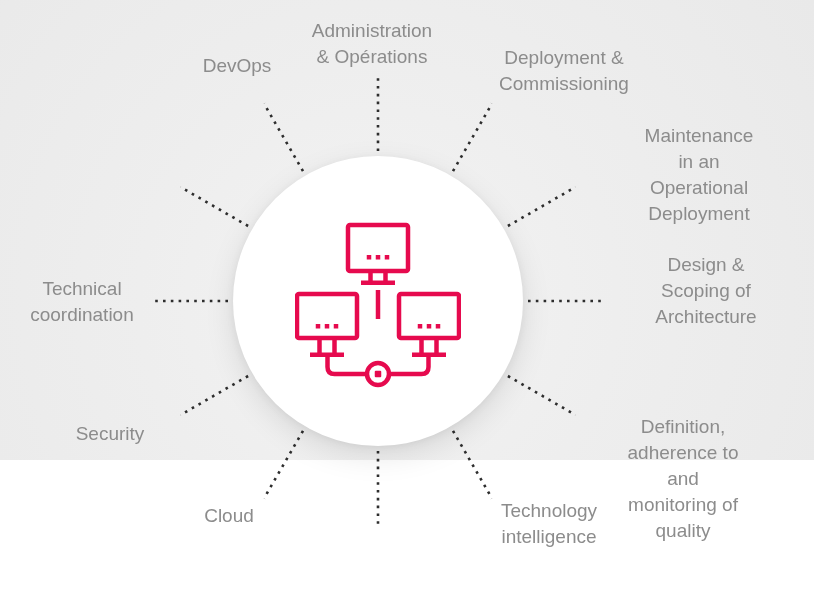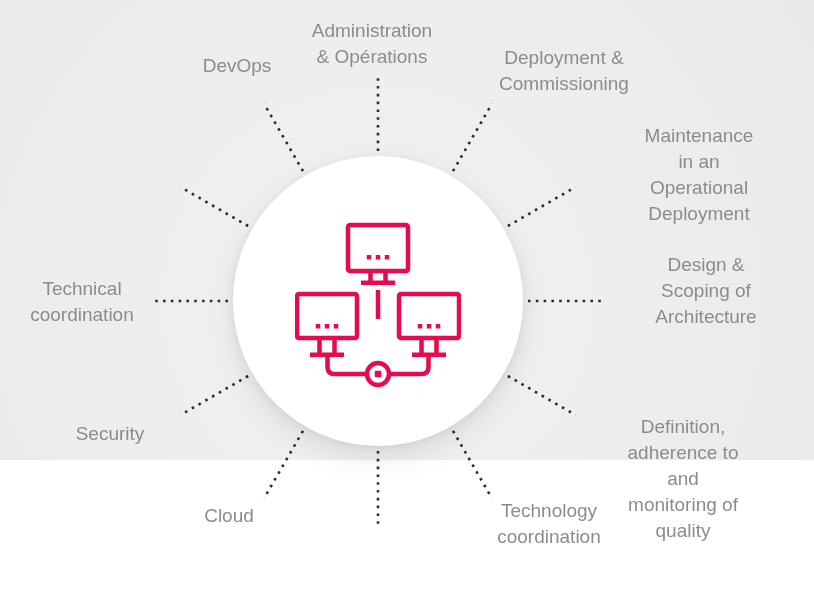--- a/index.html
+++ b/index.html
@@ -117,20 +117,20 @@
 Commissioning</div>
   <div class="label p2">Maintenance in an
 Operational Deployment</div>
   <div class="label p3">Design &amp; Scoping of
 Architecture</div>
   <div class="label p4">Definition,
 adherence to and
 monitoring of
 quality</div>
   <div class="label p5">Technology
-coordination</div>
+intelligence</div>
   <div class="label p7">Cloud</div>
   <div class="label p8">Security</div>
   <div class="label p9">Technical
 coordination</div>
   <div class="label p11">DevOps</div>
 
 </div>
 
 </body></html>

